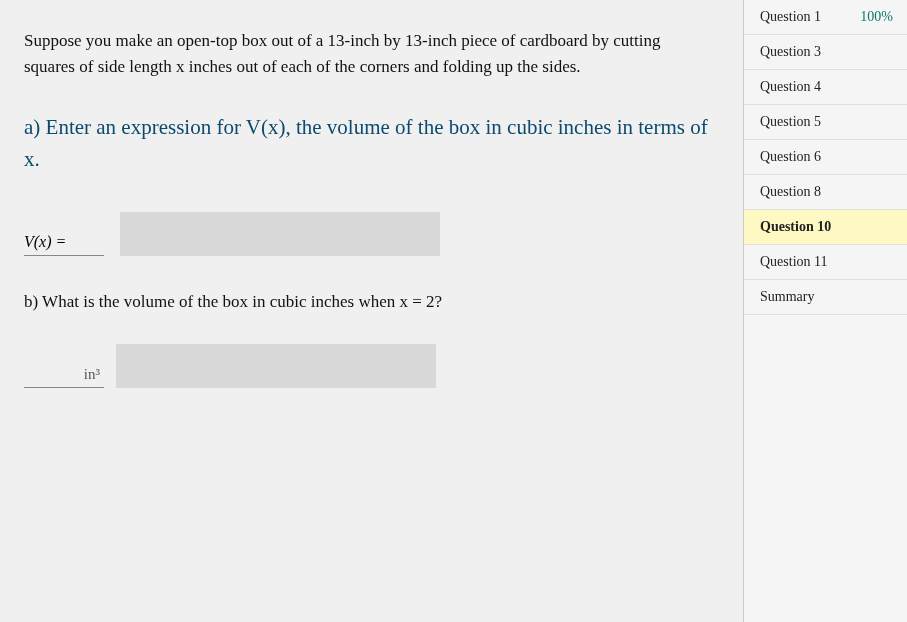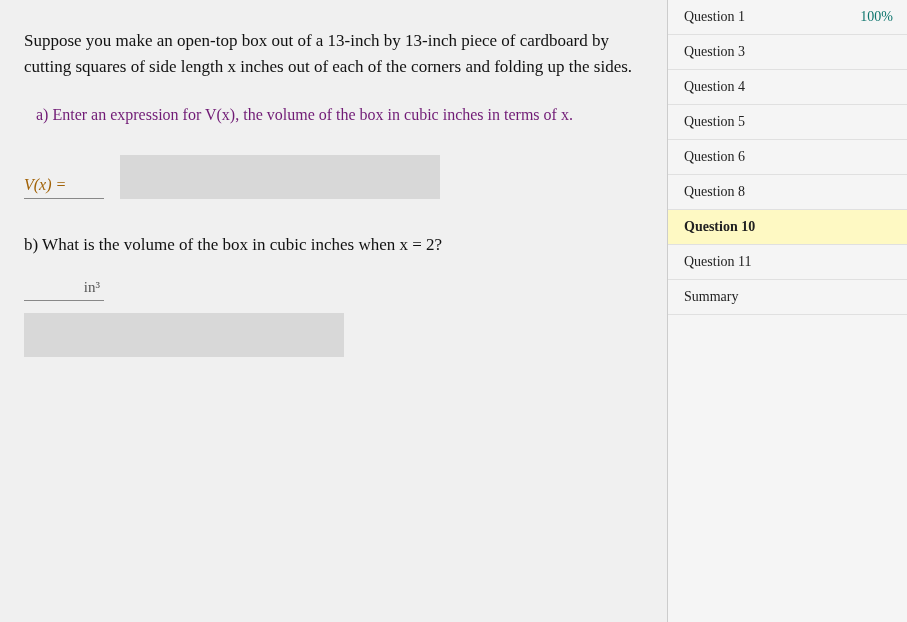--- a/index.html
+++ b/index.html
@@ -21,78 +21,75 @@
       background: #e8e8e8;
     }
 
     
     .main-content {
       flex: 1;
       background: #f0f0f0;
       padding: 28px 32px 24px 24px;
       display: flex;
       flex-direction: column;
-      gap: 0;
+      gap: 8px;
     }
 
     .problem-text {
       font-size: 17px;
       line-height: 1.55;
       color: #111;
       margin-bottom: 22px;
     }
 
     .part-label {
-      font-size: 16px;
+      font-size: 21px;
       line-height: 1.55;
-      color: #701a75;
+      color: #0c4a6e;
       margin-bottom: 18px;
-      margin-left: 12px;
     }
 
     .input-row {
       display: flex;
       align-items: flex-end;
       gap: 12px;
       margin-bottom: 28px;
       margin-top: 10px;
     }
 
     .input-label {
       font-size: 16px;
-      color: #a16207;
+      color: #000000;
       white-space: nowrap;
       font-style: italic;
       margin-right: 4px;
       padding-bottom: 4px;
       border-bottom: 1px solid #888;
       min-width: 80px;
     }
 
     .answer-box {
       width: 320px;
       height: 44px;
       background: #d8d8d8;
       border: none;
       outline: none;
     }
 
     .part-b {
       font-size: 17px;
       color: #111;
       margin-bottom: 18px;
-      margin-top: 8px;
     }
 
     .input-row-b {
       display: flex;
-      align-items: flex-start;
+      align-items: flex-end;
       gap: 12px;
       margin-top: 6px;
-      flex-direction: column;
     }
 
     .unit-label {
       font-size: 15px;
       color: #555;
       padding-bottom: 4px;
       border-bottom: 1px solid #888;
       min-width: 80px;
       text-align: right;
       padding-right: 4px;
@@ -101,21 +98,21 @@
     .answer-box-b {
       width: 320px;
       height: 44px;
       background: #d8d8d8;
       border: none;
       outline: none;
     }
 
     
     .sidebar {
-      width: 240px;
+      width: 164px;
       background: #f5f5f5;
       border-left: 1px solid #ccc;
       display: flex;
       flex-direction: column;
     }
 
     .sidebar-item {
       display: flex;
       justify-content: space-between;
       align-items: center;

